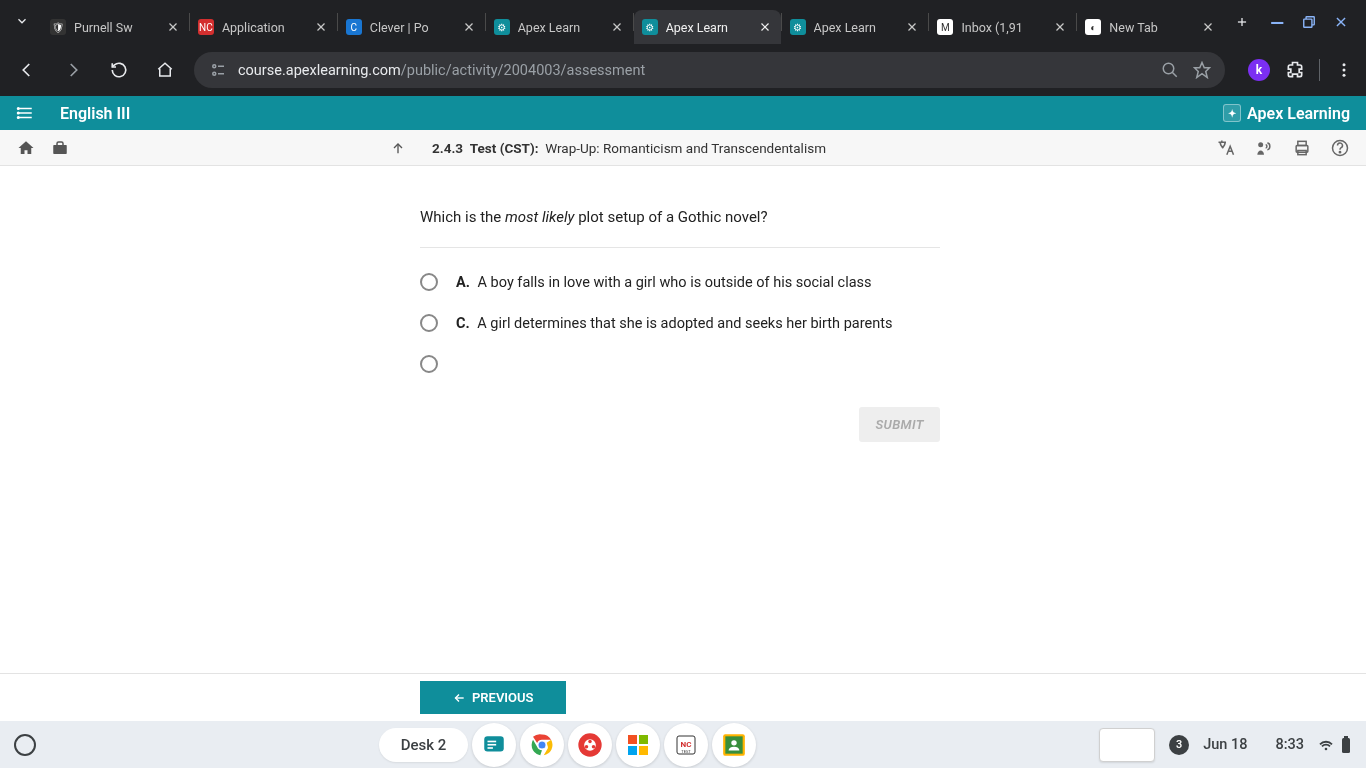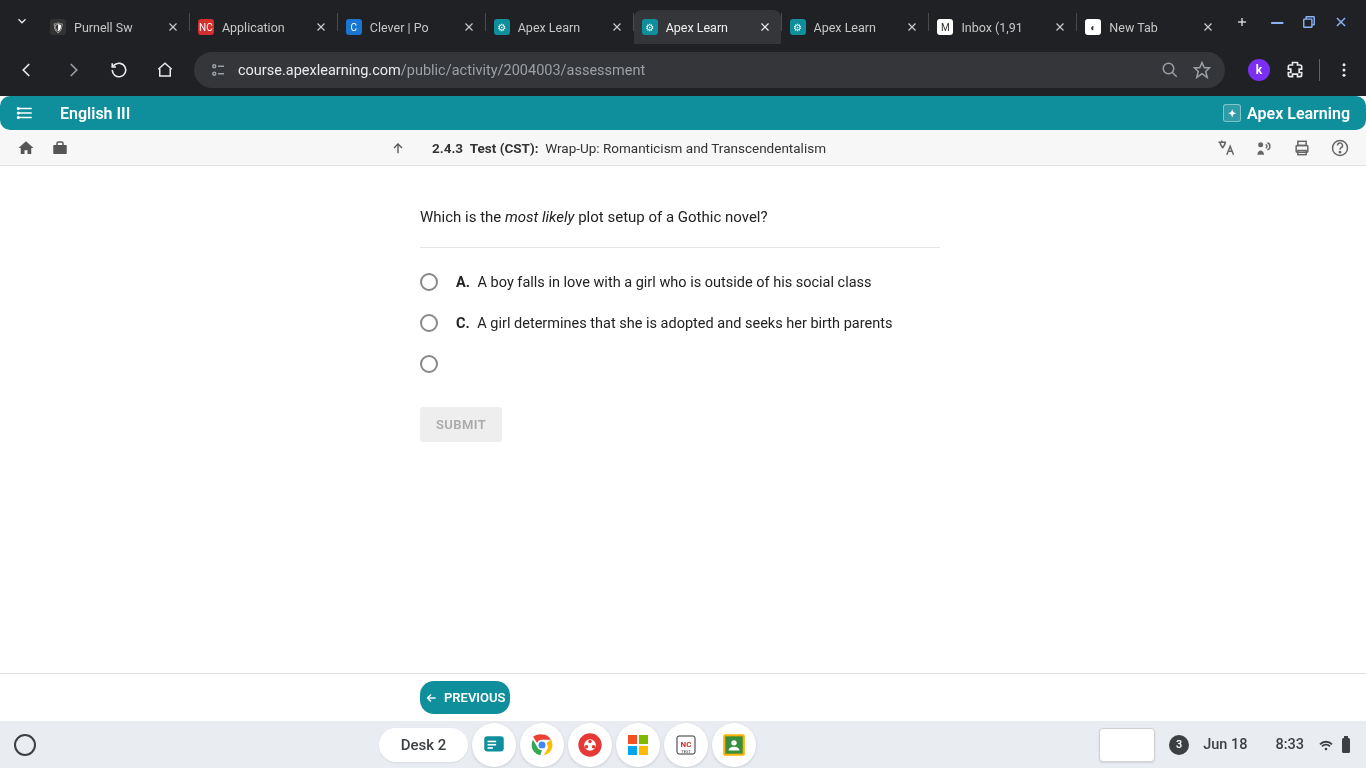--- a/index.html
+++ b/index.html
@@ -30,21 +30,21 @@
   .omnibox .site-btn { width:20px;height:20px; display:flex;align-items:center;justify-content:center;color:#9aa0a6; }
   .url { font-size:14.5px; white-space:nowrap; }
   .url .dim { color:#9aa0a6; }
   .omni-right { display:flex; gap:14px; align-items:center; color:#9aa0a6; }
   .ext-area { display:flex; align-items:center; gap:12px; padding-left:10px; }
   .ext-icon { width:24px;height:24px; display:flex;align-items:center;justify-content:center; color:#e8eaed; cursor:pointer;}
   .kbadge { width:22px;height:22px;border-radius:50%;background:#7b2ff2;color:#fff;font-weight:bold;font-size:12px;display:flex;align-items:center;justify-content:center;}
   .vline { width:1px; height:22px; background:#5f6368; }
 
   
-  .apex-head { height:34px; background:#0f8e9b; color:#fff; display:flex; align-items:center; padding:0 16px; justify-content:space-between;border-radius:10px;}
+  .apex-head { height:34px; background:#0f8e9b; color:#fff; display:flex; align-items:center; padding:0 16px; justify-content:space-between;}
   .apex-head-left { display:flex; align-items:center; gap:26px; }
   .apex-head-left .menu-icon { font-size:17px; cursor:pointer; }
   .apex-head-left .course { font-size:16px; font-weight:600; }
   .apex-logo { font-size:16px; font-weight:600; display:flex; align-items:center; gap:6px; }
   .apex-logo-mark { width:18px;height:18px;background:#fff2;border:1px solid #fff6;border-radius:3px;display:flex;align-items:center;justify-content:center;font-size:10px;}
 
   .apex-sub { height:36px; background:#f7f7f7; border-bottom:1px solid #e3e3e3; display:flex; align-items:center; padding:0 16px; color:#333; }
   .apex-sub-left { display:flex; align-items:center; gap:14px; }
   .apex-sub-left .ico { width:20px;height:20px;color:#555; cursor:pointer; display:flex;align-items:center;justify-content:center;}
   .apex-sub-mid { flex:1; display:flex; align-items:center; gap:26px; margin-left: 320px; font-size:13.5px;}
@@ -56,26 +56,26 @@
   .qwrap { max-width: 520px; margin: 40px auto 0 420px; color:#222; }
   .qnum { font-size:16px; font-weight:700; margin-bottom:12px; }
   .qtext { font-size:15px; margin-bottom:18px; line-height:1.5;}
   .qtext em { font-style: italic; }
   .qhr { border:none; border-top:1px solid #e5e5e5; margin-bottom:24px;}
   .opts { display:flex; flex-direction:column; gap:20px; }
   .opt { display:flex; align-items:flex-start; gap:18px; cursor:pointer;}
   .radio { width:18px;height:18px; border:2px solid #888; border-radius:50%; margin-top:1px; flex-shrink:0;}
   .opt .lab { font-size:14.5px; line-height:1.45; }
   .opt .lab b { font-weight:700; margin-right:4px;}
-  .submit-row { display:flex; margin-top:34px; }
+  .submit-row { display:flex; justify-content:flex-end; margin-top:34px;font-style:italic; }
   .submit { background:#eee; color:#aaa; font-size:13px; font-weight:600; letter-spacing:0.4px; padding:10px 16px; border-radius:3px; cursor:not-allowed; }
 
   .apex-foot { height:48px; border-top:1px solid #e3e3e3; background:#fff; display:flex; align-items:center; }
   .apex-foot-inner { margin-left:420px; }
-  .prev-btn { background:#0f8e9b; color:#fff; font-size:13px; font-weight:600; padding:9px 4px; border-radius:14px; display:flex; align-items:center; gap:6px; cursor:pointer;}
+  .prev-btn { background:#0f8e9b; color:#fff; font-size:13px; font-weight:600; padding:9px 32px; border-radius:0; display:flex; align-items:center; gap:6px; cursor:pointer;}
 
   
   .shelf { height:47px; background: #e9edf2; display:flex; align-items:center; padding:0 14px; gap:12px; }
   .launcher { width:22px;height:22px;border:2px solid #3c4043;border-radius:50%; cursor:pointer;}
   .shelf-center { flex:1; display:flex; justify-content:center; align-items:center; gap:4px;}
   .desk-pill { background:#fff; border-radius:22px; padding:8px 22px; font-size:15px; color:#3c4043; font-weight:500; box-shadow:0 1px 2px rgba(0,0,0,.08); cursor:pointer;}
   .shelf-icon { width:44px;height:44px;border-radius:50%;background:#fff; box-shadow:0 1px 3px rgba(0,0,0,.15); display:flex;align-items:center;justify-content:center; font-size:20px; cursor:pointer;}
   .shelf-right { display:flex; align-items:center; gap:14px; color:#3c4043; font-size:14.5px; font-weight:500;}
   .notif-badge { width:20px;height:20px;border-radius:50%;background:#3c4043;color:#fff;font-size:11px;display:flex;align-items:center;justify-content:center; cursor:pointer;}
   .status-icons { display:flex; gap:6px; align-items:center;}

